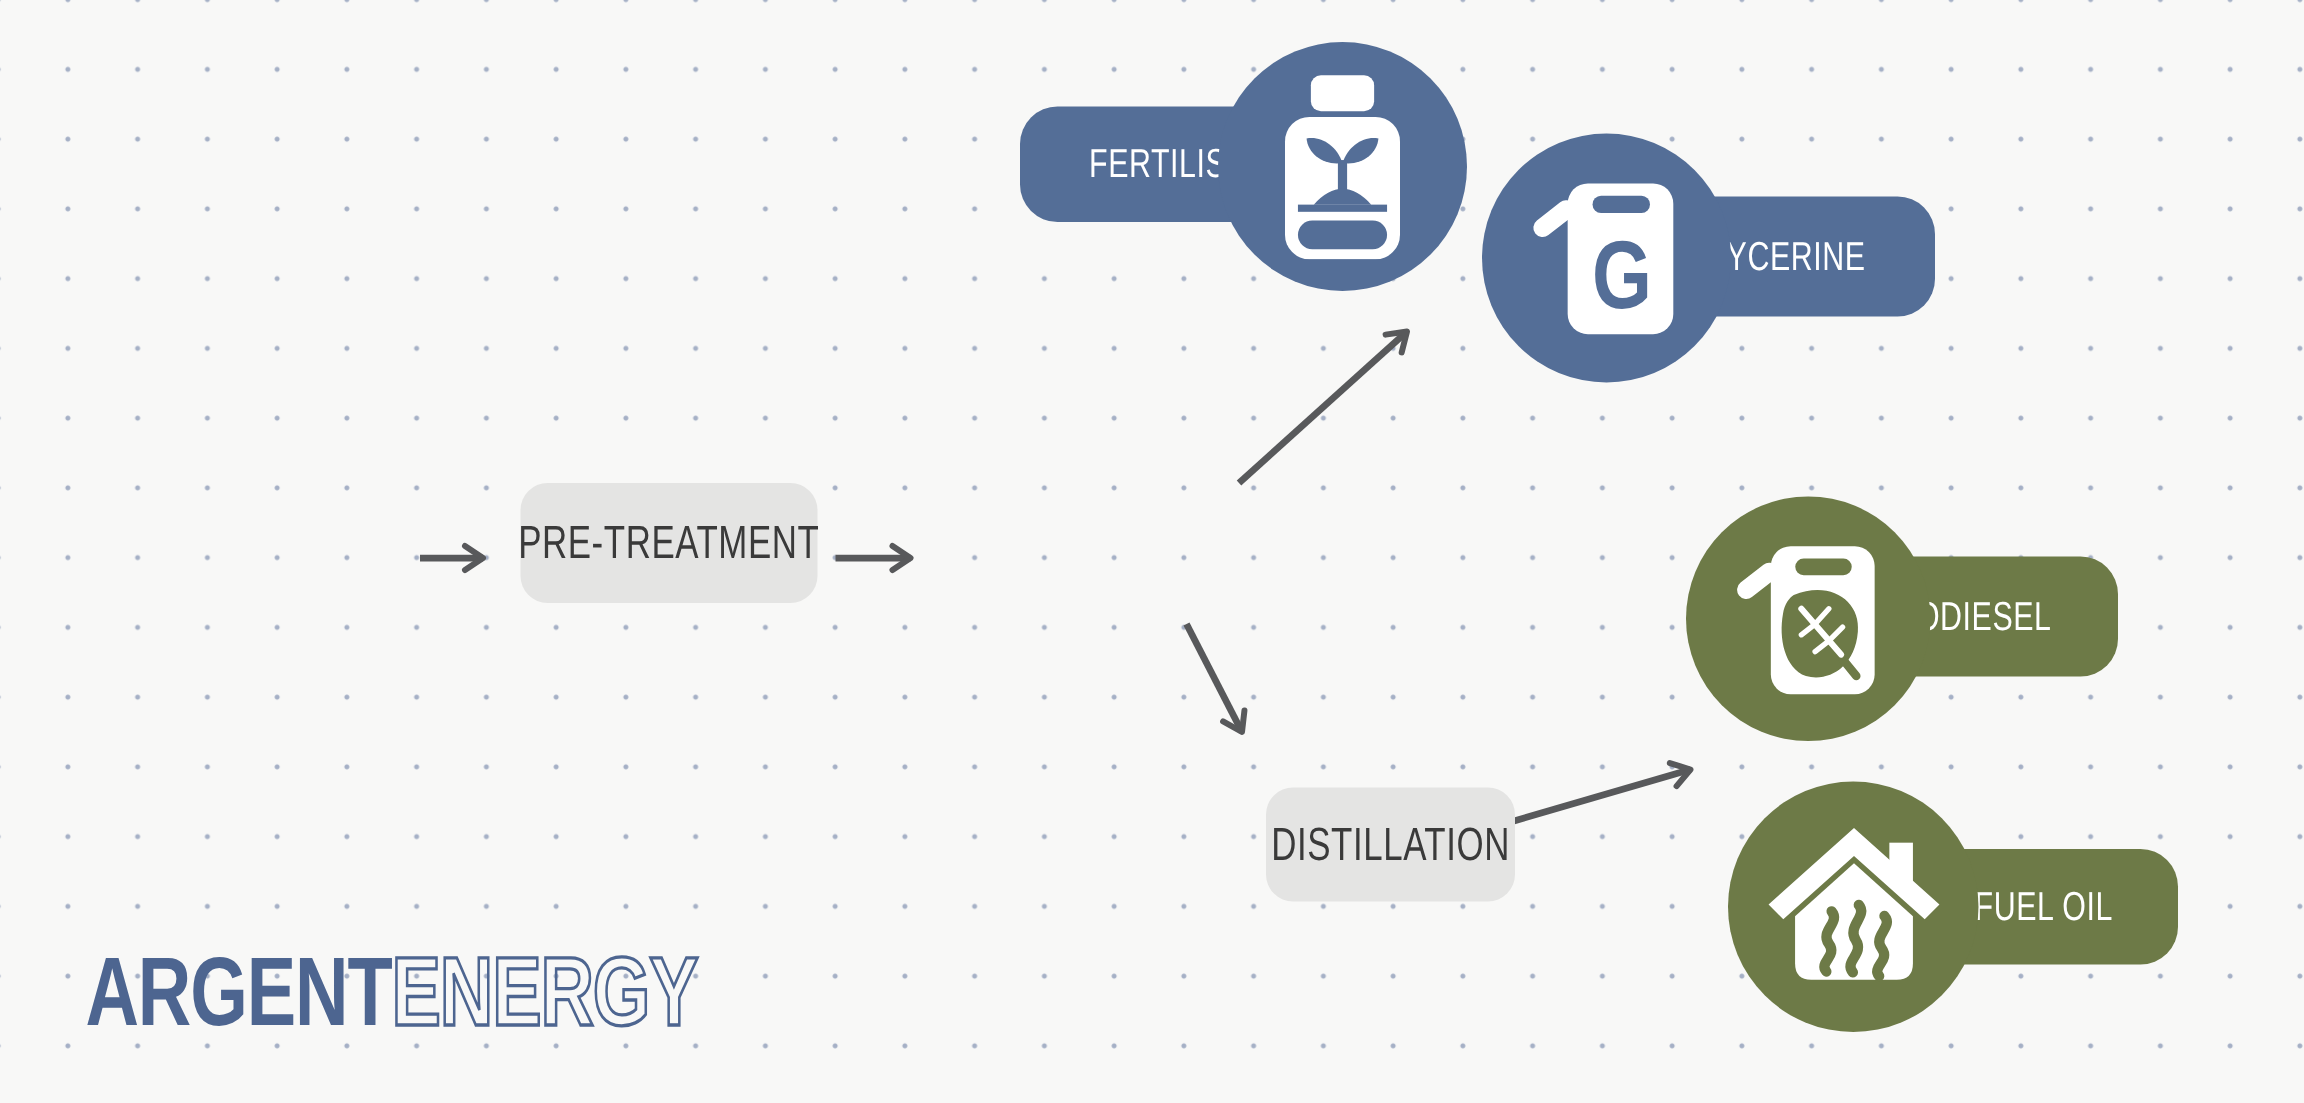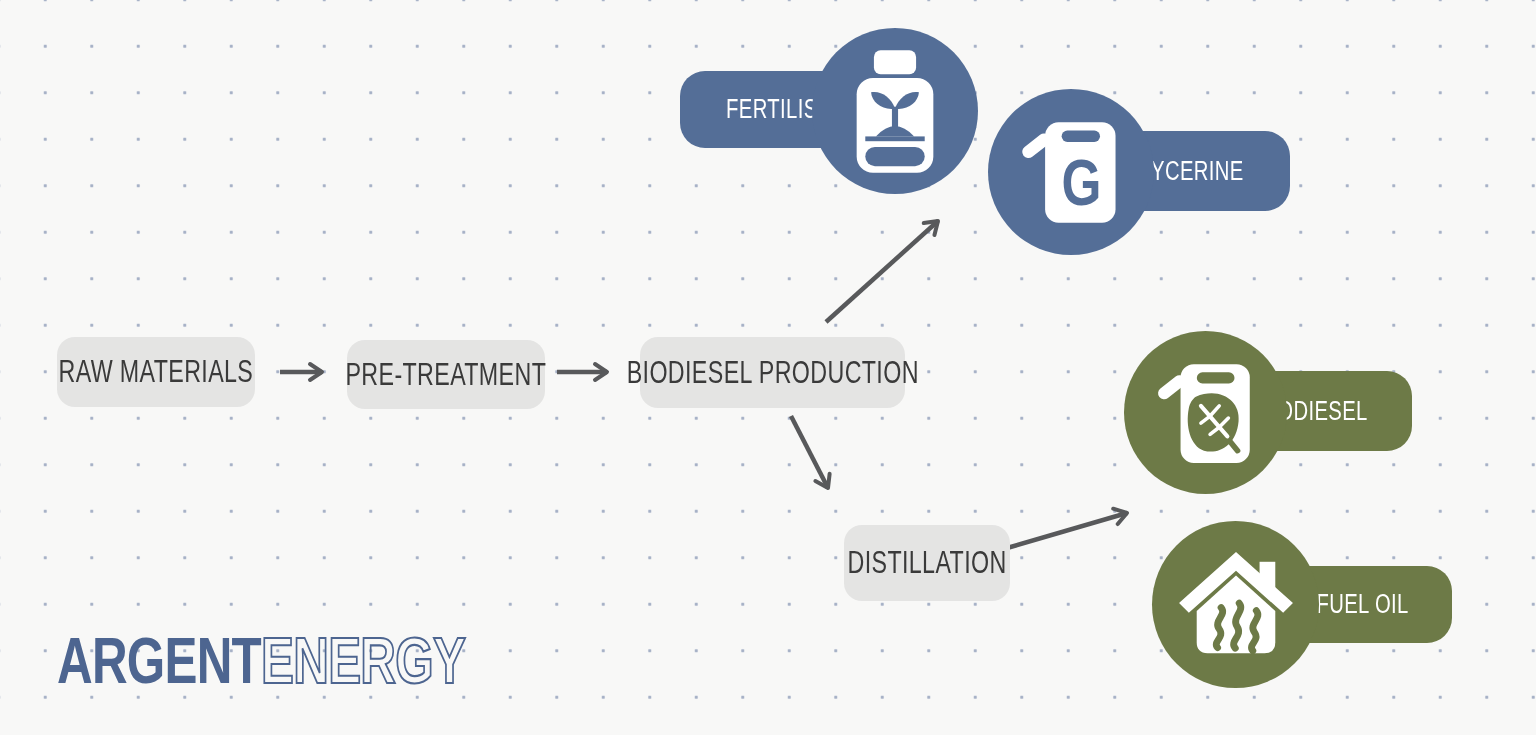--- a/index.html
+++ b/index.html
@@ -22,21 +22,21 @@
 
   
   .cond{display:inline-block;transform:scaleX(.75);transform-origin:center;
     white-space:nowrap;letter-spacing:.5px;}
 
   
   .step{position:absolute;background:var(--step-bg);border-radius:18px;
     display:flex;align-items:center;justify-content:center;
     color:var(--step-text);font-size:31px;z-index:2;}
   #step-raw{left:57px;top:337px;width:198px;height:70px;}
-  #step-pre{left:347px;top:340px;width:198px;height:69px;}
+  #step-pre{left:347px;top:322px;width:198px;height:80px;}
   #step-prod{left:640px;top:337px;width:265px;height:71px;}
   #step-dist{left:828px;top:525px;width:166px;height:76px;margin-left:16px;}
 
   
   .badge-label{position:absolute;border-radius:25px;display:flex;align-items:center;
     color:#fff;font-size:27px;z-index:2;}
   .badge-label.blue{background:var(--blue);}
   .badge-label.green{background:var(--green);}
   .badge-label.text-left{justify-content:flex-start;padding-left:26px;}
   .badge-label.text-right{justify-content:flex-end;padding-right:26px;}
@@ -75,28 +75,22 @@
         <path d="M4,4 L16,12 L4,20" fill="none" stroke="#58595b" stroke-width="4" stroke-linecap="round" stroke-linejoin="round"></path>
       </marker>
     </defs>
     <line x1="280" y1="372" x2="322" y2="372" stroke="#58595b" stroke-width="4.5" marker-end="url(#ah)"></line>
     <line x1="557" y1="372" x2="607" y2="372" stroke="#58595b" stroke-width="4.5" marker-end="url(#ah)"></line>
     <line x1="826" y1="322" x2="938" y2="221" stroke="#58595b" stroke-width="4.5" marker-end="url(#ah)"></line>
     <line x1="791" y1="416" x2="828" y2="488" stroke="#58595b" stroke-width="4.5" marker-end="url(#ah)"></line>
     <line x1="1007" y1="548" x2="1127" y2="513" stroke="#58595b" stroke-width="4.5" marker-end="url(#ah)"></line>
   </svg>
 
-  <div class="step" id="step-raw">
-    <span class="cond">RAW MATERIALS</span>
-  </div>
   <div class="step" id="step-pre">
     <span class="cond">PRE-TREATMENT</span>
-  </div>
-  <div class="step" id="step-prod">
-    <span class="cond">BIODIESEL PRODUCTION</span>
   </div>
   <div class="step" id="step-dist">
     <span class="cond">DISTILLATION</span>
   </div>
 
   <div>
     <div class="badge-label blue text-left" id="fert-label">
       <span class="cond">FERTILISER</span>
     </div>
     <div class="badge-circle blue" id="fert-circle">

